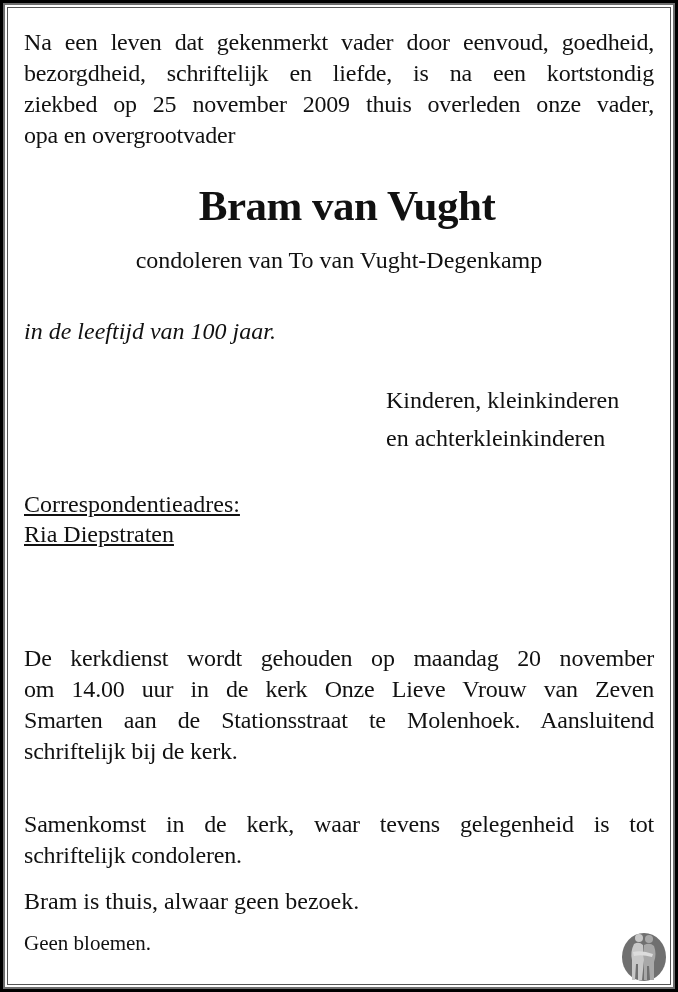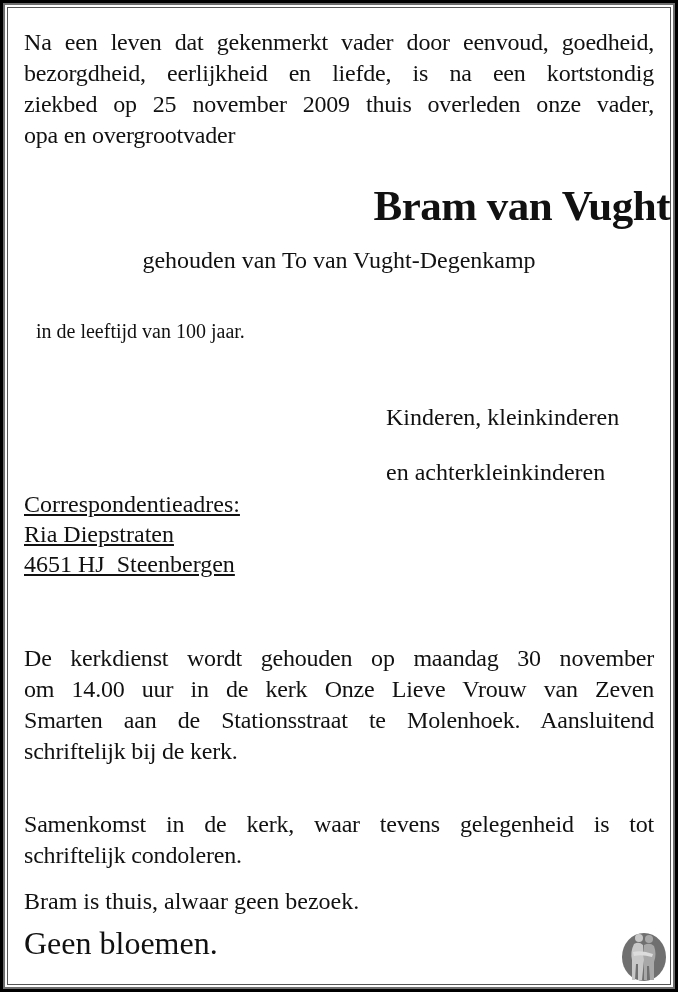--- a/index.html
+++ b/index.html
@@ -55,52 +55,53 @@
       text-align: justify;
       text-align-last: justify;
     }
     .para.lines span.line.last {
       text-align-last: left;
     }
     .intro { position: absolute; top: 27px; left: 0; width: 630px; }
     .name {
       position: absolute;
       top: 180px;
-      left: 16px;
+      left: 8px;
       width: 630px;
-      text-align: right;
+      text-align: center;
       font-size: 43px;
       font-weight: bold;
       line-height: 52px;
       letter-spacing: -0.5px;
     }
     .subtitle {
       position: absolute;
       top: 245px;
       left: 0;
       width: 630px;
       text-align: center;
       font-size: 24px;
       line-height: 30px;
     }
     .age {
       position: absolute;
       top: 316px;
-      left: 12px;
-      font-size: 20px;
+      left: 0;
+      font-size: 24px;
       line-height: 30px;
+      font-style: italic;
     }
     .family {
       position: absolute;
       top: 381px;
       left: 362px;
       font-size: 24px;
       line-height: 38px;
     }
-    .family span { display: block; margin-top: 17px; }
+    .family span { display: block; }
     .address {
       position: absolute;
       top: 489px;
       left: 0;
       font-size: 24px;
       line-height: 30px;
       text-decoration: underline;
     }
     .address span { display: block; }
     .service { position: absolute; top: 643px; left: 0; width: 630px; }
@@ -109,21 +110,21 @@
       position: absolute;
       top: 886px;
       left: 0;
       font-size: 24px;
       line-height: 30px;
     }
     .flowers {
       position: absolute;
       top: 928px;
       left: 0;
-      font-size: 32px;
+      font-size: 21px;
       line-height: 30px;
     }
     .logo {
       position: absolute;
       left: 620px;
       top: 930px;
       width: 48px;
       height: 52px;
     }
   </style>
@@ -131,44 +132,43 @@
 <body>
 
 <div class="frame-outer"></div>
 <div class="frame-gray"></div>
 <div class="frame-inner"></div>
 
 <div class="content">
 
   <p class="para lines intro">
     <span class="line">Na een leven dat gekenmerkt vader door eenvoud, goedheid,</span>
-    <span class="line">bezorgdheid, eerlijkheid en liefde, is na een kortstondig</span>
+    <span class="line">bezorgdheid, schriftelijk en liefde, is na een kortstondig</span>
     <span class="line">ziekbed op 25 november 2009 thuis overleden onze vader,</span>
     <span class="line last">opa en overgrootvader</span>
   </p>
 
   <div class="name">Bram van Vught</div>
 
-  <div class="subtitle">gehouden van To van Vught-Degenkamp</div>
+  <div class="subtitle">condoleren van To van Vught-Degenkamp</div>
 
   <div class="age">in de leeftijd van 100 jaar.</div>
 
   <div class="family">
     <span>Kinderen, kleinkinderen</span>
     <span>en achterkleinkinderen</span>
   </div>
 
   <div class="address">
     <span>Correspondentieadres:</span>
     <span>Ria Diepstraten</span>
-    <span style="white-space: pre;">4651 HJ  Steenbergen</span>
   </div>
 
   <p class="para lines service">
-    <span class="line">De kerkdienst wordt gehouden op maandag 30 november</span>
+    <span class="line">De kerkdienst wordt gehouden op maandag 20 november</span>
     <span class="line">om 14.00 uur in de kerk Onze Lieve Vrouw van Zeven</span>
     <span class="line">Smarten aan de Stationsstraat te Molenhoek. Aansluitend</span>
     <span class="line last">schriftelijk bij de kerk.</span>
   </p>
 
   <p class="para lines gathering">
     <span class="line">Samenkomst in de kerk, waar tevens gelegenheid is tot</span>
     <span class="line last">schriftelijk condoleren.</span>
   </p>
 

